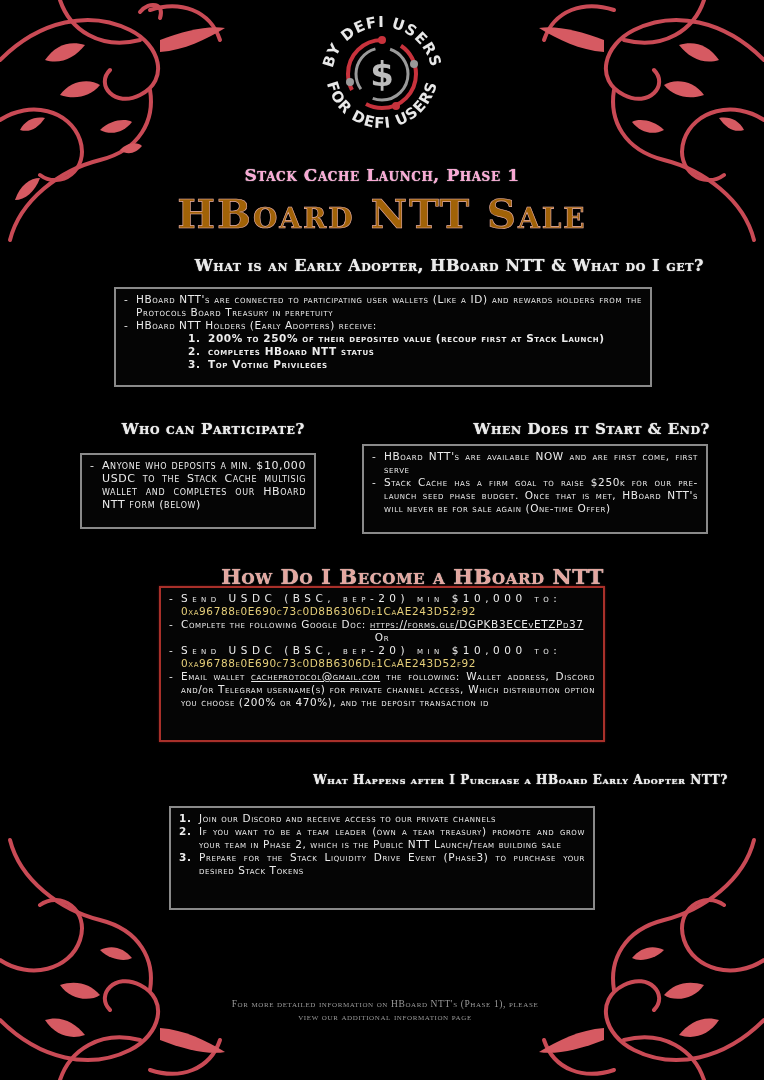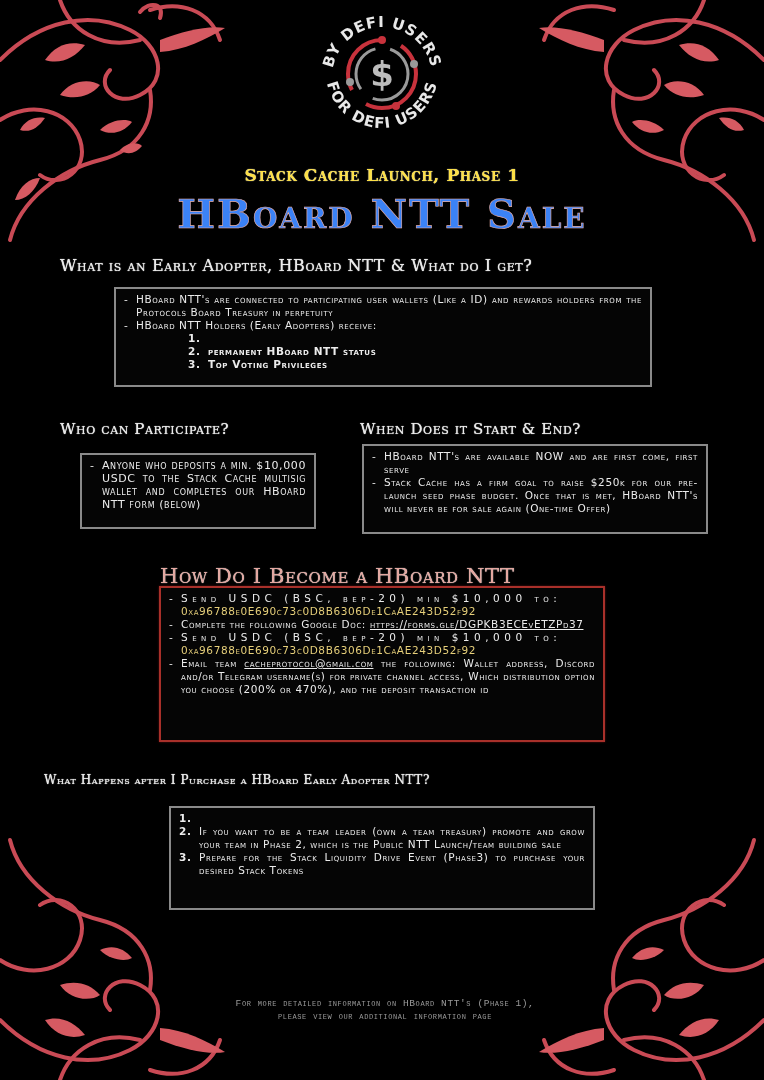--- a/index.html
+++ b/index.html
@@ -13,30 +13,30 @@
     .corner { position: absolute; width: 250px; height: 260px; }
     .corner.tl { left: 0; top: 0; }
     .corner.tr { right: 0; top: 0; transform: scaleX(-1); }
     .corner.bl { left: 0; bottom: 0; transform: scaleY(-1); }
     .corner.br { right: 0; bottom: 0; transform: scale(-1,-1); }
 
     .logo { position: absolute; left: 312px; top: 2px; width: 140px; height: 140px; }
 
     .kicker {
       position: absolute; top: 165px; left: 0; width: 764px; text-align: center;
-      font-size: 17px; color: #fde047; font-weight: bold;
+      font-size: 17px; color: #f9a8d4; font-weight: bold;
       text-shadow: 0 0 1px #fff;
     }
     .title {
       position: absolute; top: 190px; left: 0; width: 764px; text-align: center;
-      font-size: 40px; color: #3b82f6; font-weight: bold; letter-spacing: 2px;
+      font-size: 40px; color: #a16207; font-weight: bold; letter-spacing: 2px;
       -webkit-text-stroke: 0.6px #e9b0a8;
     }
     .h2 {
-      position: absolute; text-align: left; font-weight: normal; color: #eaeaea;
+      position: absolute; text-align: right; font-weight: bold; color: #eaeaea;
       text-shadow: 0 0 1px #fff;
     }
     .h2.red { color: #e4a7a0; }
     .box {
       position: absolute; border: 2px solid #8a8a8a; background: #050505;
       font-family: "DejaVu Sans", sans-serif; font-size: 10.5px;
       line-height: 13px; color: #ececec; padding: 4px 8px;
       box-sizing: border-box; text-align: justify;
     }
     .box.redb { border-color: #a8302a; box-shadow: 0 0 2px #5a1010; }
@@ -44,21 +44,21 @@
     .dash .d { width: 12px; flex: 0 0 12px; }
     .num { display: flex; }
     .num .n { width: 20px; flex: 0 0 20px; font-weight: bold; }
     .bold { font-weight: bold; }
     .addr { color: #e6cf7a; margin-top: 36px; }
     .ul { text-decoration: underline; }
     .wide { letter-spacing: 4.5px; }
     .center { text-align: center; }
     .footer {
       position: absolute; top: 998px; left: 225px; width: 320px; text-align: center;
-      font-family: Liberation Mono, monospace; font-size: 9.5px; line-height: 12.5px;
+      font-family: Liberation Serif, serif; font-size: 9.5px; line-height: 12.5px;
       color: #9a9a9a;
     }
   </style>
 </head>
 <body>
 
 <svg class="corner tl" viewBox="0 0 250 260">
   <g fill="none" stroke="#c94a55" stroke-width="4" stroke-linecap="round">
     <path d="M0 60 C40 20 90 10 130 30 C160 45 170 80 140 95 C115 108 95 85 110 70"></path>
     <path d="M0 120 C30 100 70 110 80 140 C90 170 60 190 40 175"></path>
@@ -154,24 +154,25 @@
       <span class="d">-</span>
       <span>HBoard NTT's are connected to participating user wallets (Like a ID) and rewards holders from the Protocols Board Treasury in perpetuity</span>
     </div>
   <div class="dash">
       <span class="d">-</span>
       <span>HBoard NTT Holders (Early Adopters) receive:</span>
     </div>
   <div style="padding-left:64px;" class="bold">
     <div class="num">
         <span class="n">1.</span>
+        <span>200% to 250% of their deposited value (recoup first at Stack Launch)</span>
       </div>
     <div class="num">
         <span class="n">2.</span>
-        <span>permanent HBoard NTT status</span>
+        <span>completes HBoard NTT status</span>
       </div>
     <div class="num">
         <span class="n">3.</span>
         <span>Top Voting Privileges</span>
       </div>
   </div>
 </div>
 
 <div class="h2 sc" style="top:420px;left:60px;width:245px;font-size:15px;">Who can Participate?</div>
 <div class="box sc" style="left:80px;top:453px;width:236px;height:76px;font-size:11px;">
@@ -202,41 +203,43 @@
       <span class="addr">0xa96788e0E690c73c0D8B6306De1CaAE243D52f92</span>
     </span>
   </div>
   <div class="dash">
       <span class="d">-</span>
     <span>
       <span>Complete the following Google Doc:</span>
       <a class="ul" style="color:#ececec;text-decoration:underline;">https://forms.gle/DGPKB3ECEvETZPd37</a>
     </span>
   </div>
+  <div class="center">Or</div>
   <div class="dash">
       <span class="d">-</span>
     <span>
       <span class="wide">Send USDC (BSC, bep-20) min $10,000 to:</span><br>
       <span class="addr">0xa96788e0E690c73c0D8B6306De1CaAE243D52f92</span>
     </span>
   </div>
   <div class="dash">
       <span class="d">-</span>
     <span>
-      <span>Email team</span>
+      <span>Email wallet</span>
       <a class="ul" style="color:#ececec;">cacheprotocol@gmail.com</a>
       <span>the following: Wallet address, Discord and/or Telegram username(s) for private channel access, Which distribution option you choose (200% or 470%), and the deposit transaction id</span>
     </span>
   </div>
 </div>
 
 <div class="h2 sc" style="top:773px;left:44px;width:684px;font-size:12px;">What Happens after I Purchase a HBoard Early Adopter NTT?</div>
 <div class="box sc" style="left:169px;top:806px;width:426px;height:104px;">
   <div class="num">
       <span class="n">1.</span>
+      <span>Join our Discord and receive access to our private channels</span>
     </div>
   <div class="num">
       <span class="n">2.</span>
       <span>If you want to be a team leader (own a team treasury) promote and grow your team in Phase 2, which is the Public NTT Launch/team building sale</span>
     </div>
   <div class="num">
       <span class="n">3.</span>
       <span>Prepare for the Stack Liquidity Drive Event (Phase3) to purchase your desired Stack Tokens</span>
     </div>
 </div>

